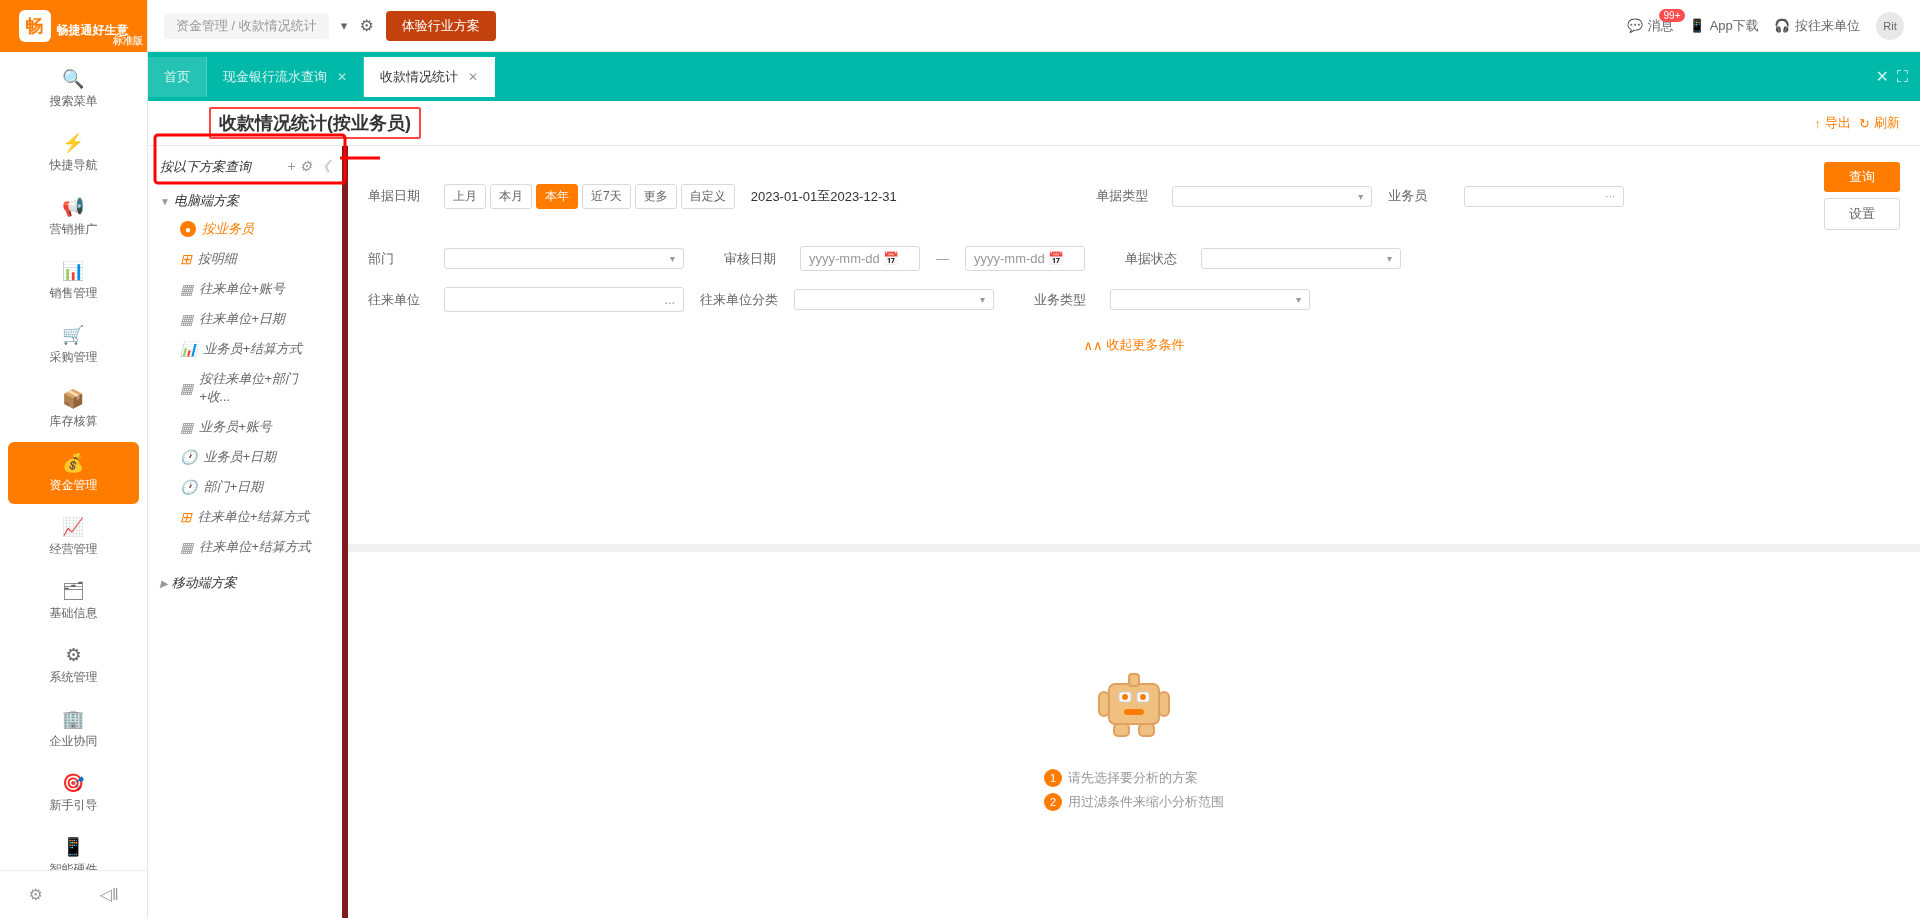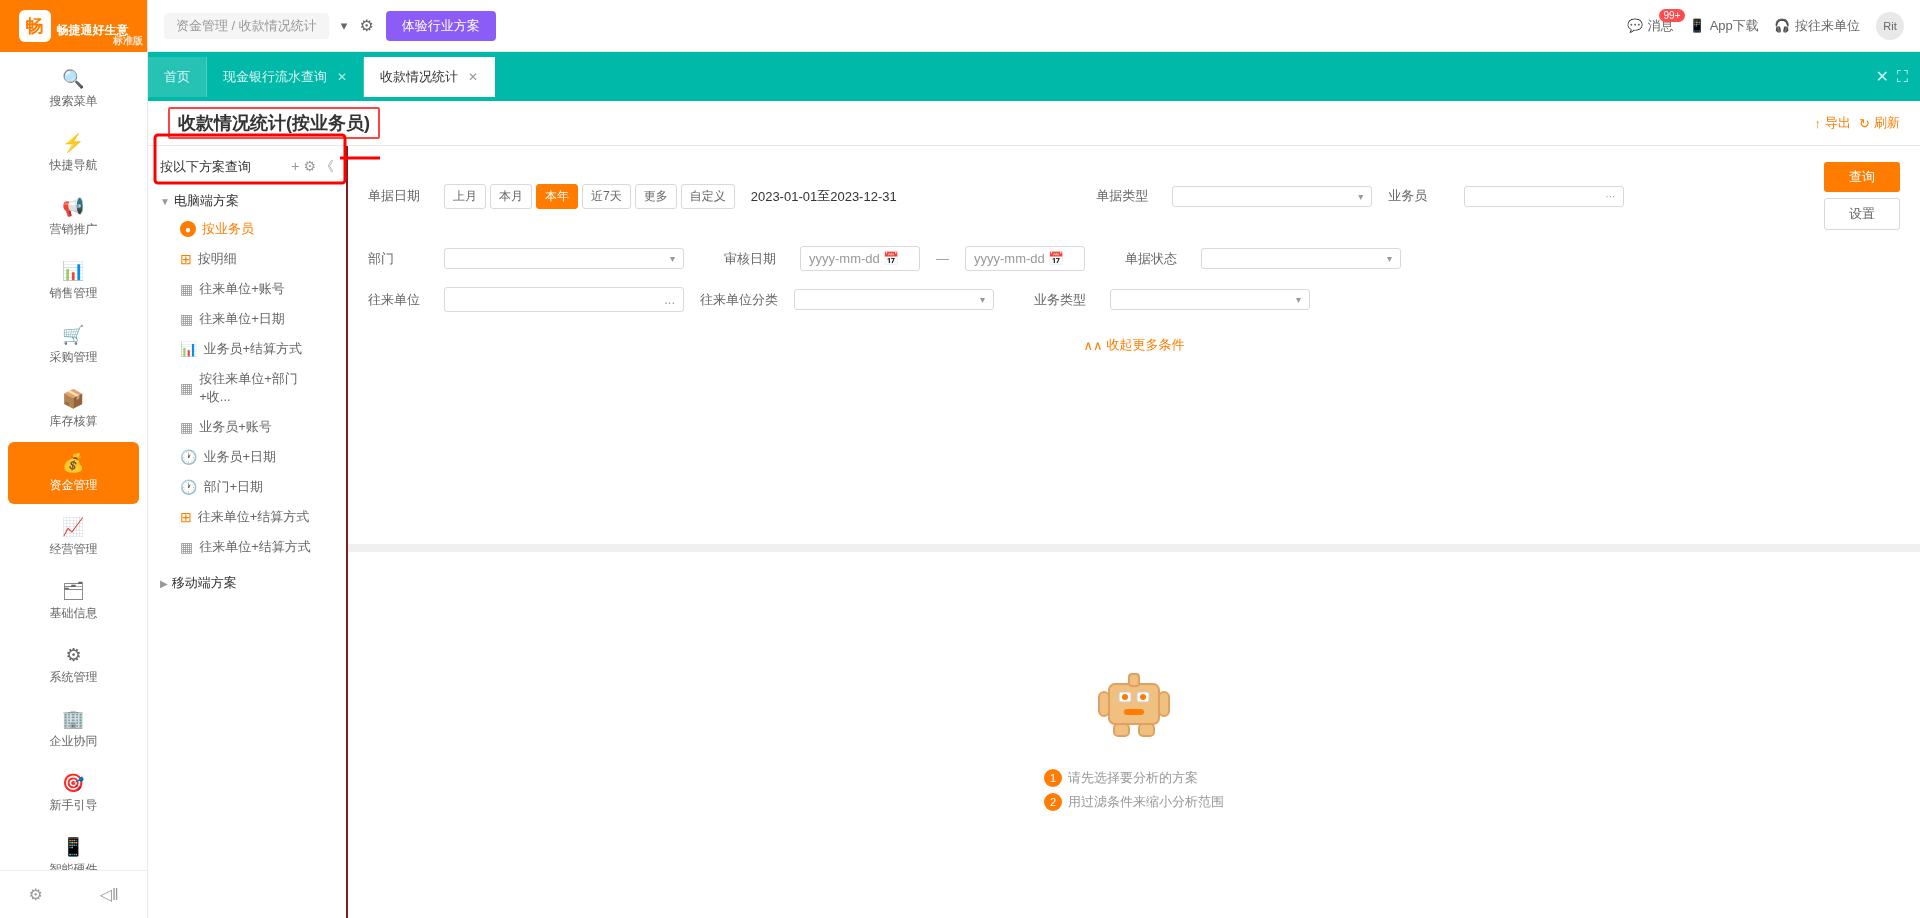--- a/index.html
+++ b/index.html
@@ -23,21 +23,21 @@
     .sidebar-footer-btn { color: #999; cursor: pointer; font-size: 16px; padding: 4px 8px; }
 
     
     .main-content { flex: 1; display: flex; flex-direction: column; min-width: 0; }
 
     
     .topbar { height: 52px; background: #fff; border-bottom: 1px solid #e8e8e8; display: flex; align-items: center; padding: 0 16px; gap: 12px; }
     .topbar-breadcrumb { color: #999; font-size: 13px; background: #f5f5f5; padding: 4px 12px; border-radius: 4px; }
     .topbar-dropdown { color: #666; cursor: pointer; }
     .topbar-gear { color: #666; cursor: pointer; font-size: 16px; }
-    .topbar-btn-trial { background: #8b5cf6; color: #fff; border: none; padding: 6px 16px; border-radius: 4px; cursor: pointer; font-size: 13px; }
+    .topbar-btn-trial { background: #c2410c; color: #fff; border: none; padding: 6px 16px; border-radius: 4px; cursor: pointer; font-size: 13px; }
     .topbar-right { margin-left: auto; display: flex; align-items: center; gap: 16px; }
     .topbar-msg { display: flex; align-items: center; gap: 4px; color: #666; cursor: pointer; position: relative; }
     .badge { background: #ff4d4f; color: #fff; border-radius: 10px; font-size: 10px; padding: 1px 5px; position: absolute; top: -8px; right: -12px; }
     .topbar-app { display: flex; align-items: center; gap: 4px; color: #666; cursor: pointer; }
     .topbar-service { display: flex; align-items: center; gap: 4px; color: #666; cursor: pointer; }
     .topbar-avatar { width: 28px; height: 28px; background: #ccc; border-radius: 50%; }
 
     
     .tabbar { height: 49px; background: #00b9a9; display: flex; align-items: center; padding: 0; }
     .tab-item { height: 40px; display: flex; align-items: center; padding: 0 16px; color: rgba(255,255,255,0.85); cursor: pointer; font-size: 13px; gap: 6px; border-right: 1px solid rgba(255,255,255,0.2); }
@@ -45,30 +45,30 @@
     .tab-item.active { background: #fff; color: #333; font-weight: 500; }
     .tab-close { font-size: 12px; color: #999; cursor: pointer; margin-left: 4px; }
     .tab-close-white { font-size: 12px; color: rgba(255,255,255,0.7); cursor: pointer; margin-left: 4px; }
     .tab-spacer { flex: 1; }
     .tabbar-controls { display: flex; align-items: center; gap: 8px; padding: 0 12px; }
     .tabbar-ctrl-btn { color: rgba(255,255,255,0.8); cursor: pointer; font-size: 16px; }
 
     
     .page-content { flex: 1; background: #f0f0f0; display: flex; flex-direction: column; overflow: hidden; }
     .page-header { background: #fff; padding: 10px 20px; display: flex; align-items: center; justify-content: space-between; border-bottom: 1px solid #e8e8e8; }
-    .page-title { font-size: 18px; font-weight: 600; color: #333; border: 2px solid #ff4444; padding: 4px 8px; border-radius: 2px; }
+    .page-title { font-size: 18px; font-weight: 600; color: #333; border: 2px solid #ff4444; padding: 4px 8px; border-radius: 2px; margin-left: 41px; }
     .page-header-actions { display: flex; gap: 8px; align-items: center; }
     .btn-export { color: #ff7c00; cursor: pointer; display: flex; align-items: center; gap: 4px; font-size: 13px; }
     .btn-refresh { color: #ff7c00; cursor: pointer; display: flex; align-items: center; gap: 4px; font-size: 13px; }
 
     
     .query-area { display: flex; overflow: hidden; flex: 1; }
 
     
-    .scheme-panel { width: 200px; background: #fff; border-right: 2px solid #7f1d1d; flex-shrink: 0; overflow-y: auto; }
+    .scheme-panel { width: 200px; background: #fff; border-right: 6px solid #7f1d1d; flex-shrink: 0; overflow-y: auto; font-style: italic; }
     .scheme-panel-header { display: flex; align-items: center; padding: 12px 12px 8px; color: #333; font-weight: 500; gap: 6px; }
     .scheme-panel-header .actions { display: flex; gap: 4px; margin-left: auto; }
     .scheme-panel-header .act-btn { color: #999; cursor: pointer; font-size: 14px; }
     .scheme-category { padding: 4px 12px; }
     .scheme-category-header { display: flex; align-items: center; gap: 4px; color: #333; font-size: 13px; cursor: pointer; padding: 4px 0; }
     .scheme-category-header .arrow { font-size: 10px; color: #999; }
     .scheme-item { display: flex; align-items: center; gap: 6px; padding: 6px 8px 6px 20px; cursor: pointer; color: #666; font-size: 13px; border-radius: 4px; }
     .scheme-item.active { color: #ff7c00; }
     .scheme-item .item-dot { width: 16px; height: 16px; border-radius: 50%; background: #ff7c00; display: flex; align-items: center; justify-content: center; color: #fff; font-size: 10px; flex-shrink: 0; }
     .scheme-item .item-icon-grid { color: #ff7c00; font-size: 14px; }

